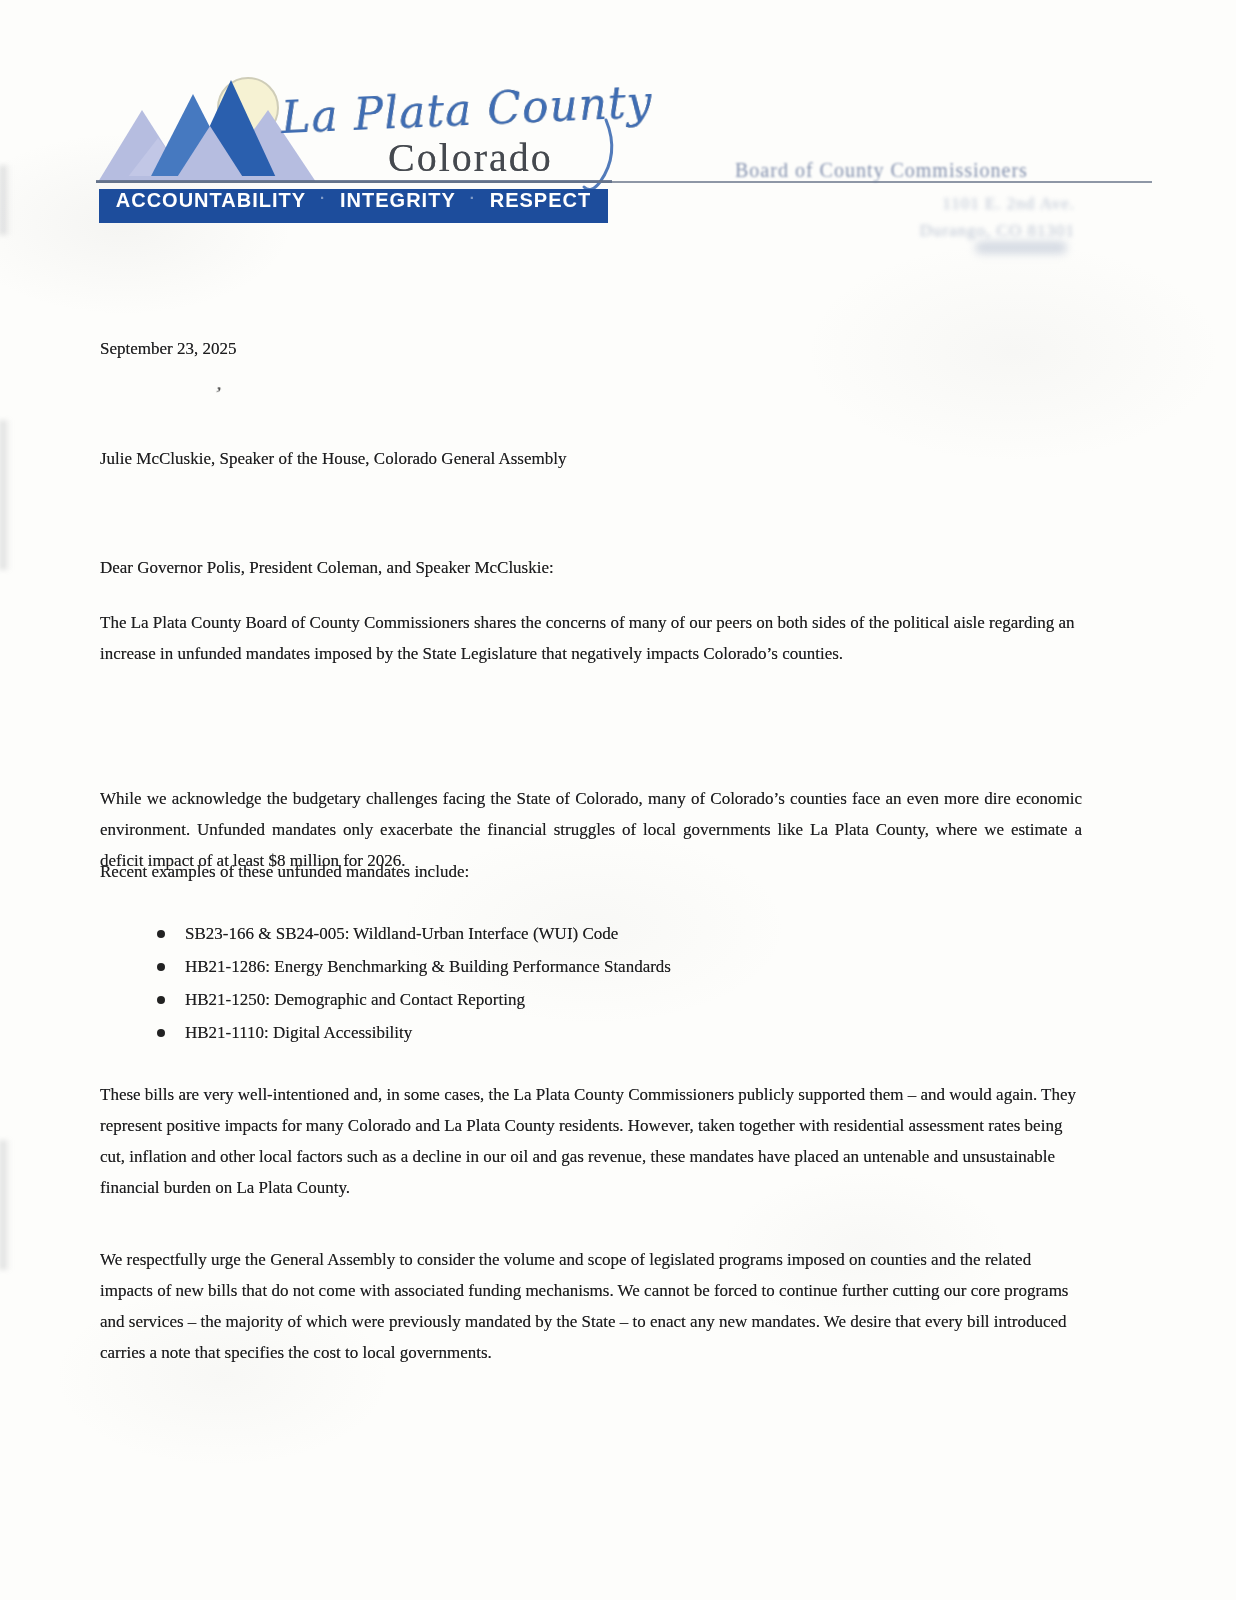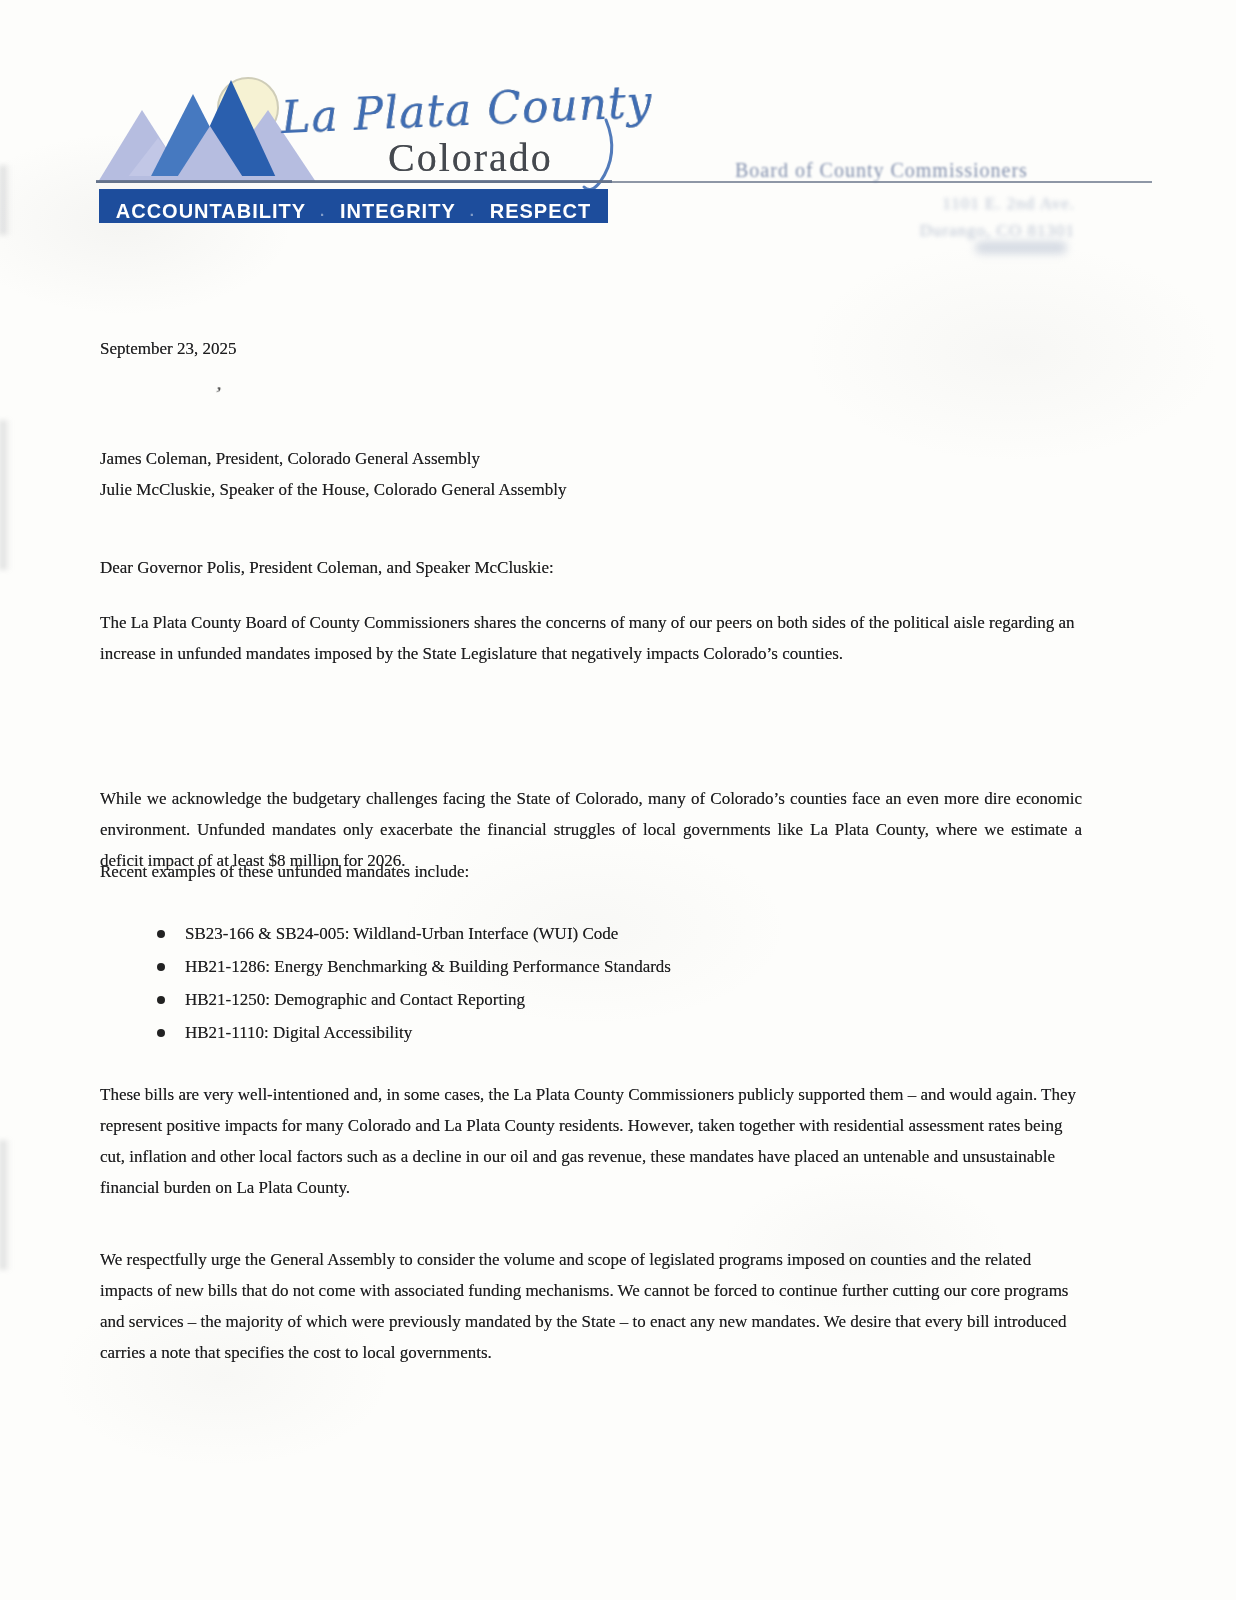--- a/index.html
+++ b/index.html
@@ -38,21 +38,21 @@
   .header-line{
     position:absolute; left:96px; top:181px; width:1056px; height:2px;
     background:#8e97a6;
   }
   .header-line-dark{
     position:absolute; left:96px; top:180px; width:516px; height:3px;
     background:#5d6c86; opacity:.85;
   }
   .banner{
     position:absolute; left:99px; top:189px; width:509px; height:34px;
-    display:flex; align-items:flex-end; justify-content:center; gap:14px;
+    display:flex; align-items:flex-start; justify-content:center; gap:14px;
     font-family:"Liberation Sans", sans-serif;
     font-weight:bold; font-size:20px; letter-spacing:1px;
     filter:blur(.2px);
   }
   .banner .sep{ opacity:.45; font-size:15px; }
   .board-title{
     position:absolute; left:735px; top:159px; width:420px;
     font-size:20px; letter-spacing:1px; color:#6d7da0;
     filter:blur(.8px); opacity:.85; white-space:nowrap;
   }
@@ -131,21 +131,20 @@
   <div class="faded-smudge"></div>
 
   <div class="edge-smudge" style="top:165px;height:70px;"></div>
   <div class="edge-smudge" style="top:420px;height:150px;"></div>
   <div class="edge-smudge" style="top:1140px;height:130px;"></div>
   <div class="stray-mark">ʼ</div>
 
   <div class="blk date scan">September 23, 2025</div>
 
   <div class="blk recipients scan">
-    <div>James Coleman, President, Colorado General Assembly</div>
     <div>Julie McCluskie, Speaker of the House, Colorado General Assembly</div>
   </div>
 
   <div class="blk p1 scan">The La Plata County Board of County Commissioners shares the concerns of many of our peers on both sides of the political aisle regarding an increase in unfunded mandates imposed by the State Legislature that negatively impacts Colorado’s counties.</div>
 
   <div class="blk salutation scan">Dear Governor Polis, President Coleman, and Speaker McCluskie:</div>
 
   <div class="blk p2 scan">While we acknowledge the budgetary challenges facing the State of Colorado, many of Colorado’s counties face an even more dire economic environment. Unfunded mandates only exacerbate the financial struggles of local governments like La Plata County, where we estimate a deficit impact of at least $8 million for 2026.</div>
 
   <div class="blk bullet-intro scan">Recent examples of these unfunded mandates include:</div>

